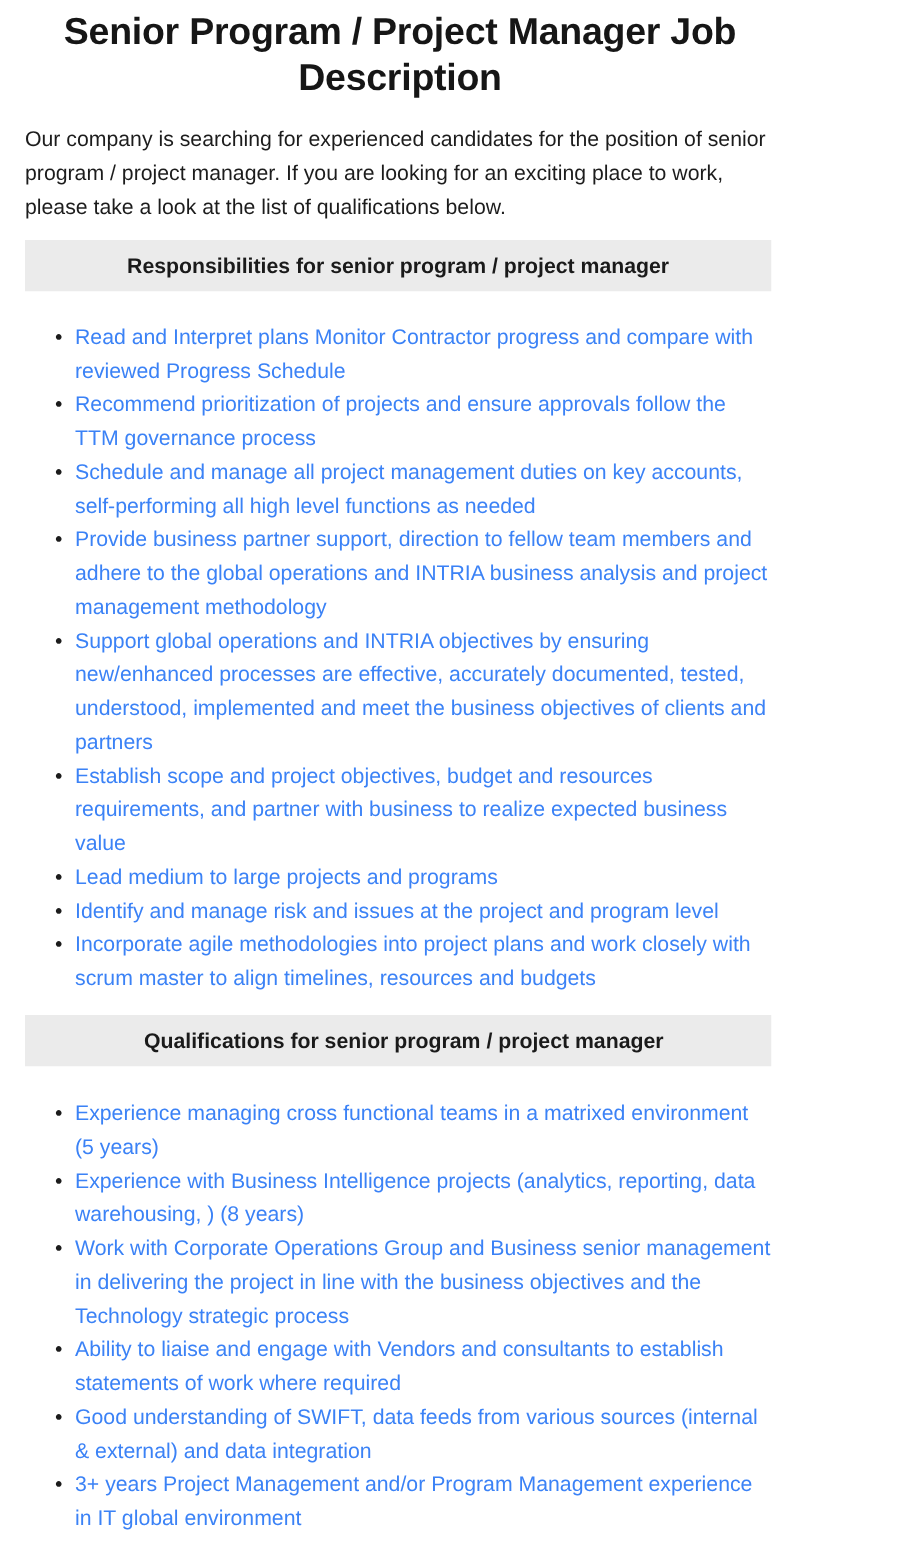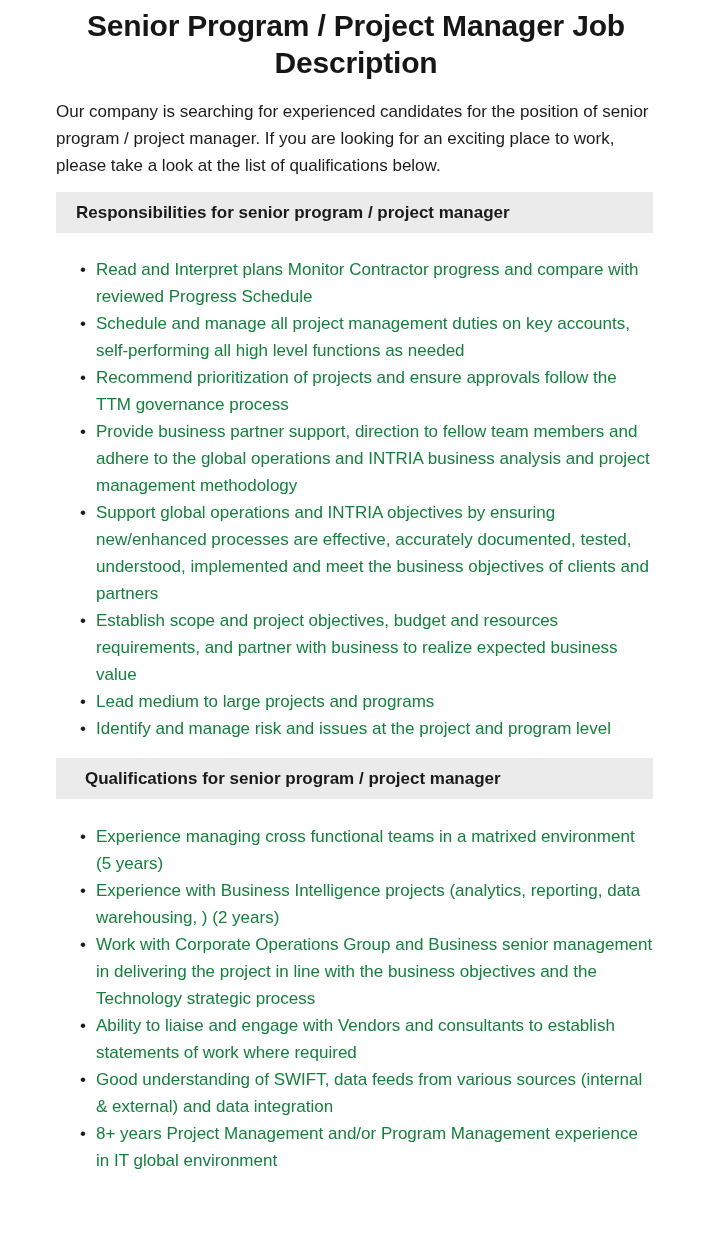--- a/index.html
+++ b/index.html
@@ -10,21 +10,20 @@
   body {
     width: 720px;
     height: 1253px;
     overflow: hidden;
     font-family: "Liberation Sans", sans-serif;
     color: #1c1c1c;
     -webkit-font-smoothing: antialiased;
   }
   .doc {
     width: 640px;
-    margin-left: 36px;
   }
   h1.page-title {
     font-size: 30px;
     line-height: 37px;
     font-weight: 700;
     text-align: center;
     margin: 7px 34px 0 34px;
     letter-spacing: -0.2px;
     color: #161616;
   }
@@ -35,32 +34,33 @@
     color: #1c1c1c;
   }
   .section-bar {
     background: #ebebeb;
     margin: 13px 23px 0 20px;
     padding: 8px 20px;
     font-size: 17px;
     line-height: 25px;
     font-weight: 700;
     color: #1a1a1a;
+    text-align: center;
   }
   .section-bar.second {
     margin-top: 16px;
     padding-left: 29px;
   }
   ul.bullet-list {
     list-style: none;
     margin: 23px 23px 0 20px;
     padding: 0 0 0 40px;
     font-size: 17px;
     line-height: 27px;
-    color: #15803d;
+    color: #3b82f6;
   }
   ul.bullet-list.second {
     margin-top: 24px;
   }
   ul.bullet-list li {
     position: relative;
     margin: 0;
     padding: 0;
   }
   ul.bullet-list li::before {
@@ -80,35 +80,36 @@
   <h1 class="page-title">Senior Program / Project Manager Job Description</h1>
 
   <p class="intro">Our company is searching for experienced candidates for the position of senior program / project manager. If you are looking for an exciting place to work, please take a look at the list of qualifications below.</p>
 
   <div class="section-bar">
     <span>Responsibilities for senior program / project manager</span>
   </div>
 
   <ul class="bullet-list">
     <li>Read and Interpret plans Monitor Contractor progress and compare with reviewed Progress Schedule</li>
+    <li>Recommend prioritization of projects and ensure approvals follow the TTM governance process</li>
     <li>Schedule and manage all project management duties on key accounts, self-performing all high level functions as needed</li>
-    <li>Recommend prioritization of projects and ensure approvals follow the TTM governance process</li>
     <li>Provide business partner support, direction to fellow team members and adhere to the global operations and INTRIA business analysis and project management methodology</li>
     <li>Support global operations and INTRIA objectives by ensuring new/enhanced processes are effective, accurately documented, tested, understood, implemented and meet the business objectives of clients and partners</li>
     <li>Establish scope and project objectives, budget and resources requirements, and partner with business to realize expected business value</li>
     <li>Lead medium to large projects and programs</li>
     <li>Identify and manage risk and issues at the project and program level</li>
+    <li>Incorporate agile methodologies into project plans and work closely with scrum master to align timelines, resources and budgets</li>
   </ul>
 
   <div class="section-bar second">
     <span>Qualifications for senior program / project manager</span>
   </div>
 
   <ul class="bullet-list second">
     <li>Experience managing cross functional teams in a matrixed environment (5 years)</li>
-    <li>Experience with Business Intelligence projects (analytics, reporting, data warehousing, ) (2 years)</li>
+    <li>Experience with Business Intelligence projects (analytics, reporting, data warehousing, ) (8 years)</li>
     <li>Work with Corporate Operations Group and Business senior management in delivering the project in line with the business objectives and the Technology strategic process</li>
     <li>Ability to liaise and engage with Vendors and consultants to establish statements of work where required</li>
     <li>Good understanding of SWIFT, data feeds from various sources (internal &amp; external) and data integration</li>
-    <li>8+ years Project Management and/or Program Management experience in IT global environment</li>
+    <li>3+ years Project Management and/or Program Management experience in IT global environment</li>
   </ul>
 
 </main>
 
 </body></html>

